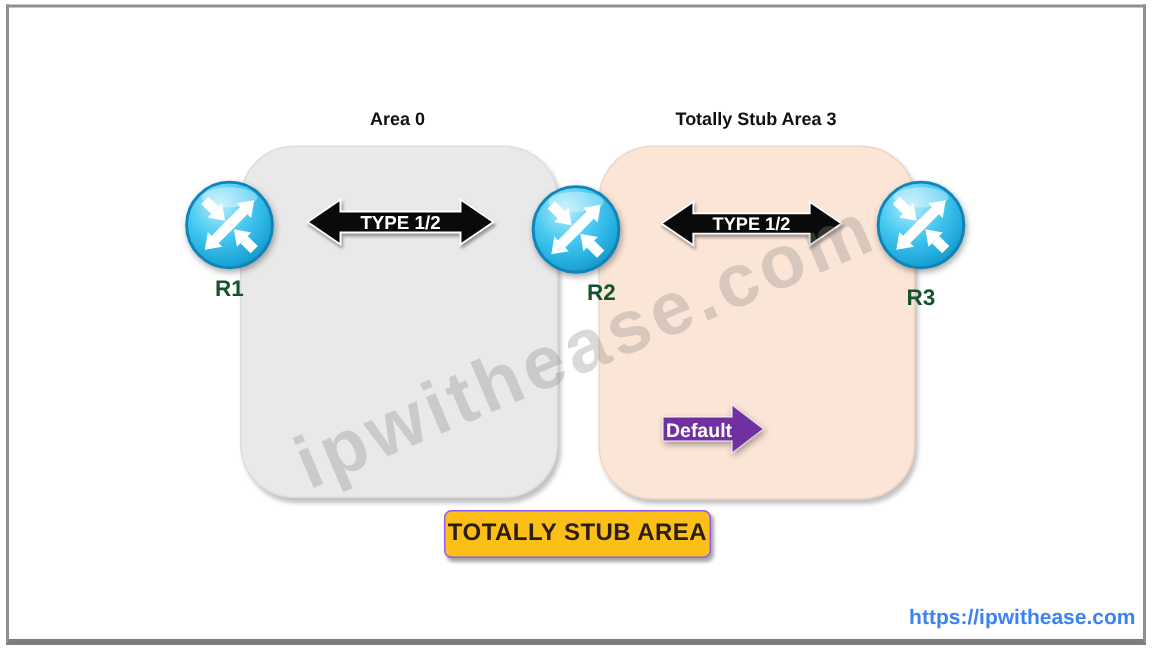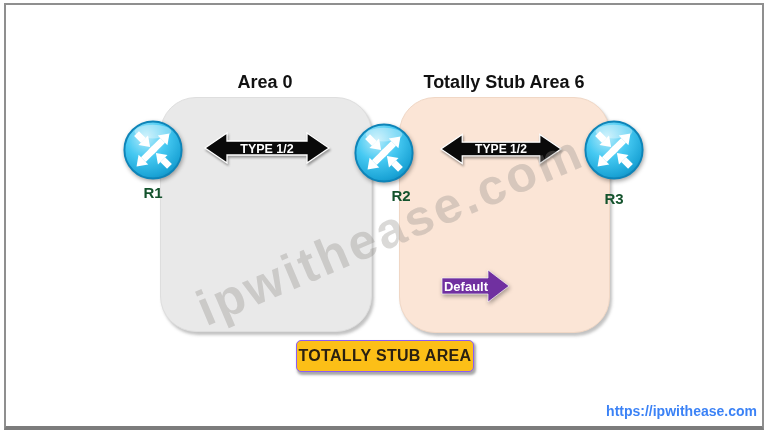--- a/index.html
+++ b/index.html
@@ -19,21 +19,21 @@
     background:#e9e9e9;border:1px solid #dedede;
     box-shadow:2px 3px 3px rgba(120,120,120,0.45);
   }
   .stub-box{
     left:399px;top:97px;width:209px;height:234px;
     background:#fbe5d6;border:1px solid #f0d7c5;
     box-shadow:2px 3px 3px rgba(120,120,120,0.45);
   }
   .area-title{
     position:absolute;top:72px;height:22px;
-    font-size:18px;font-weight:bold;color:#111;text-align:center;z-index:6;
+    font-size:12px;font-weight:bold;color:#111;text-align:center;z-index:6;
   }
   .area0-title{left:160px;width:210px;}
   .stub-title{left:392px;width:224px;}
   .router{position:absolute;width:62px;height:62px;z-index:10;}
   .router svg{width:62px;height:62px;filter:drop-shadow(1px 2px 2px rgba(0,0,0,0.35));}
   .router-label{
     position:absolute;width:62px;text-align:center;
     font-size:15px;font-weight:bold;color:#14532d;z-index:10;
   }
   .type-arrow{position:absolute;z-index:8;}
@@ -72,21 +72,21 @@
     </radialGradient>
   </defs>
 </svg>
 
 <div class="frame"></div>
 
 <div class="area-box area0-box"></div>
 <div class="area-box stub-box"></div>
 
 <div class="area-title area0-title">Area 0</div>
-<div class="area-title stub-title">Totally Stub Area 6</div>
+<div class="area-title stub-title">Totally Stub Area 3</div>
 
 <div class="watermark">ipwithease.com</div>
 
 <div class="router" style="left:122px;top:119px;">
   <svg viewBox="0 0 64 64">
     <circle cx="32" cy="32" r="29.5" fill="url(#routerGrad)" stroke="#0e84b8" stroke-width="2"></circle>
     <ellipse cx="32" cy="13" rx="19" ry="7" fill="rgba(255,255,255,0.35)"></ellipse>
     <g fill="#ffffff" stroke="none">
       <line x1="30" y1="34" x2="42" y2="22" stroke="#ffffff" stroke-width="7"></line>
       <polygon points="49,15 46.9,27.1 36.9,17.1"></polygon>

